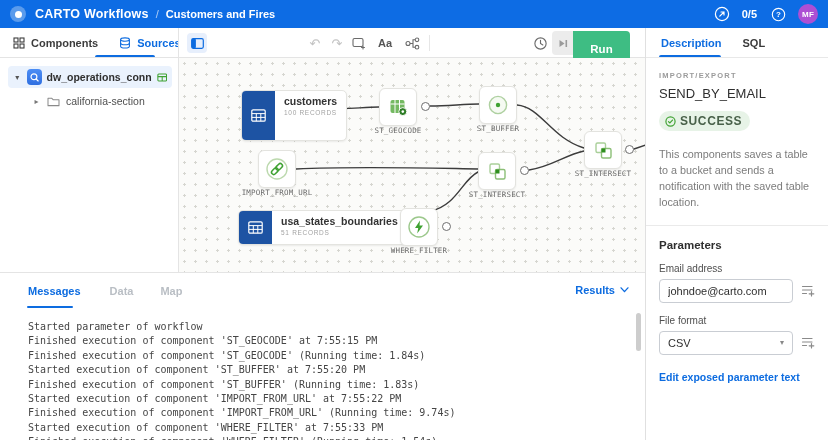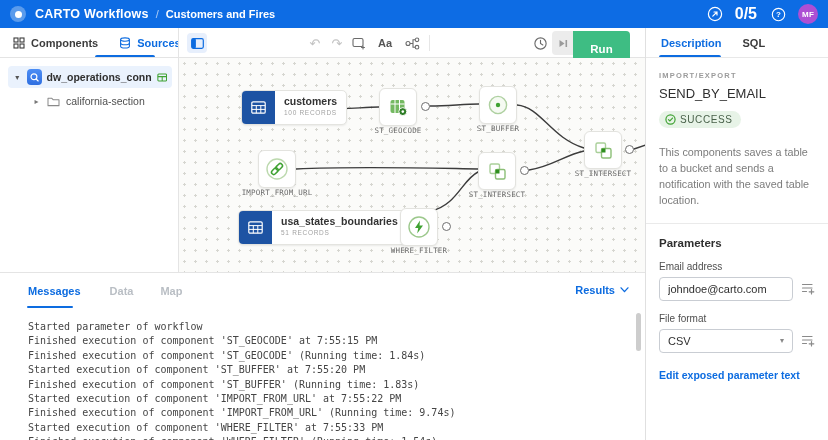--- a/index.html
+++ b/index.html
@@ -10,21 +10,21 @@
   
   .header { position:absolute; left:0; top:0; width:828px; height:28px;
     background:var(--header-bg,#0d6ce4); display:flex; align-items:center; padding:0 10px; }
   .logo { width:16px; height:16px; border-radius:50%; background:rgba(255,255,255,.32);
     display:flex; align-items:center; justify-content:center; margin-right:9px; }
   .logo .dot { width:7px; height:7px; border-radius:50%; background:#fff; }
   .app-title { color:#fff; font-size:12.5px; font-weight:bold; letter-spacing:.2px; }
   .crumb-sep { color:rgba(255,255,255,.65); font-size:11px; margin:0 7px; }
   .wf-title { color:#fff; font-size:11px; font-weight:bold; }
   .header .spacer { flex:1; }
-  .usage { display:flex; align-items:center; gap:12px; color:#fff; font-size:16px;
+  .usage { display:flex; align-items:center; gap:12px; color:#fff; font-size:11px;
     font-weight:bold; margin-right:14px; }
   .help-wrap { margin-right:12px; display:flex; }
   .avatar { width:20px; height:20px; border-radius:50%; background:var(--avatar-purple,#ad4fd4);
     color:#fff; font-size:8px; font-weight:bold; display:flex; align-items:center;
     justify-content:center; letter-spacing:.3px; }
 
   
   .left-tabs { position:absolute; left:0; top:28px; width:178px; height:30px;
     background:#fff; border-bottom:1px solid #e4e4e4; display:flex; align-items:center; }
   .tab { display:flex; align-items:center; gap:6px; font-size:11px; font-weight:bold; }
@@ -91,21 +91,21 @@
   .rp-tab { font-size:11px; font-weight:bold;text-align:center; }
   .rp-tab.desc { margin-left:15px; color:var(--accent,#0d6ce0); }
   .rp-tab.sql { margin-left:21px; color:#3a3a3a; }
   .desc-underline { position:absolute; left:13px; bottom:0; width:62px; height:2.5px;
     background:var(--accent,#0d6ce0); border-radius:2px 2px 0 0; }
   .rp-body { padding:13px 13px 0 13px; }
   .rp-cat { font-size:7.5px; color:#9b9b9b; letter-spacing:1.2px; font-weight:bold; }
   .rp-name { font-size:13px; color:#2f2f2f; margin-top:6px; }
   .badge { display:inline-flex; align-items:center; gap:4px; background:var(--success-bg,#e7f3e7);
     border-radius:10px; padding:3px 8px 3px 6px; margin-top:10px; }
-  .badge .bt { font-size:10px; font-weight:normal; color:#49614a; letter-spacing:.6px; }
+  .badge .bt { font-size:12px; font-weight:bold; color:#49614a; letter-spacing:.6px; }
   .rp-desc { margin-top:16px; font-size:10.8px; line-height:1.48; color:#7c7c7c; }
   .rp-divider { border-top:1px solid #eaeaea; margin:14px -13px 0 -13px; }
   .rp-params-h { margin-top:13px; font-size:11.5px; font-weight:bold; color:#2f2f2f; }
   .fld-label { margin-top:12px; font-size:10px; color:#4f4f4f; }
   .fld-row { display:flex; align-items:center; gap:8px; margin-top:5px; }
   .text-input { flex:1; height:24px; border:1px solid #c9cdd3; border-radius:4px;
     padding:0 8px; font-size:11px; color:#2f2f2f; font-family:"Liberation Sans",sans-serif;
     background:#fff; outline:none; min-width:0; }
   .select { flex:1; height:24px; border:1px solid #c9cdd3; border-radius:4px;
     padding:0 8px; font-size:11px; color:#2f2f2f; display:flex; align-items:center;
@@ -255,21 +255,21 @@
         <path d="M251,48 C270,48 284,46 300,46"></path>
         <path d="M338,47 C362,49 372,80 405,90"></path>
         <path d="M117,111 C178,108 245,110 299,111"></path>
         <path d="M171,169 C190,171 202,168 221,168"></path>
         <path d="M252,153 C278,147 283,122 299,114"></path>
         <path d="M350,112 C372,109 386,97 405,93"></path>
         <path d="M455,91 L467,87"></path>
       </g>
     </svg>
 
-    <div class="table-node" style="left:62px; top:32px; height:35px;justify-content:space-between;">
+    <div class="table-node" style="left:62px; top:32px; height:51px;justify-content:space-between;">
       <span class="ic">
         <svg width="15" height="13" viewBox="0 0 15 13">
           <rect x="0.8" y="0.8" width="13.4" height="11.4" rx="1.3" fill="none" stroke="#fff" stroke-width="1.2"></rect>
           <path d="M0.8 4.6 H14.2 M5.3 4.6 V12.2 M9.8 4.6 V12.2 M0.8 8.4 H14.2" stroke="#fff" stroke-width="1"></path>
         </svg>
       </span>
       <span class="txt">
         <div class="t">customers</div>
         <div class="s">100 RECORDS</div>
       </span>

